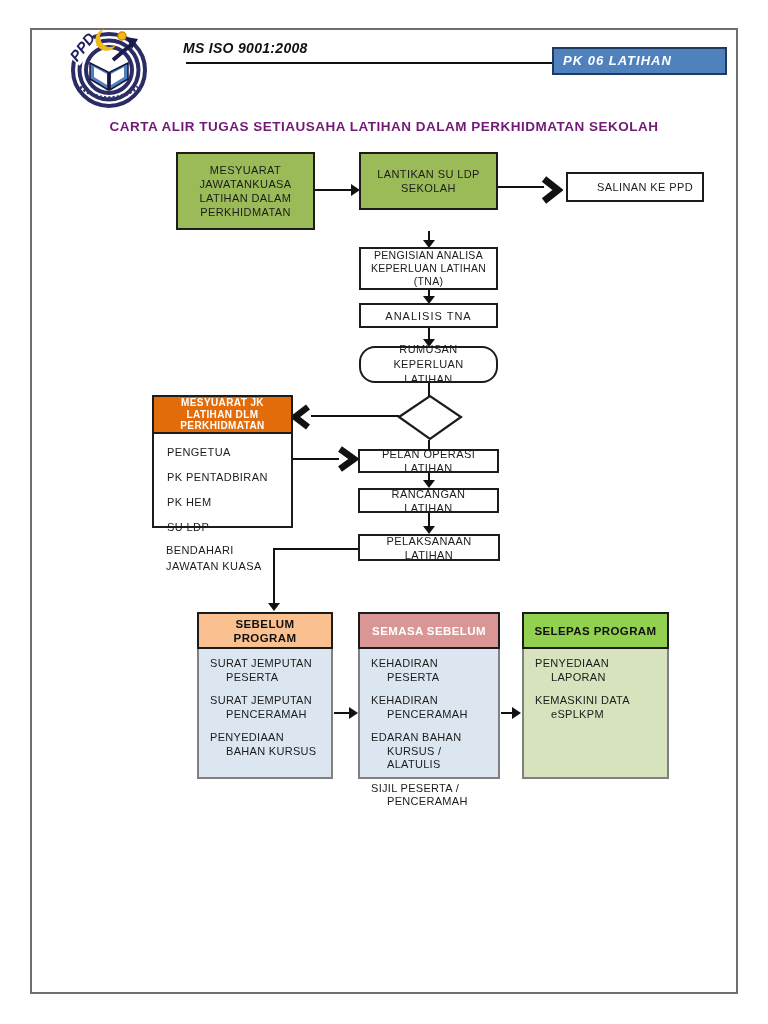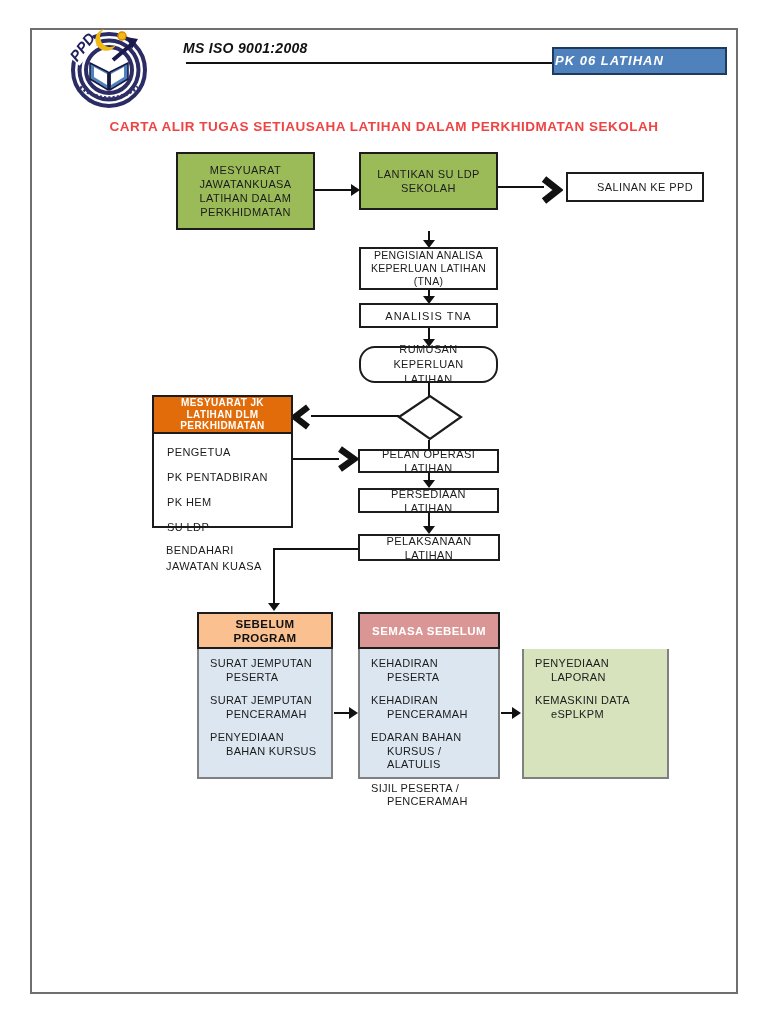--- a/index.html
+++ b/index.html
@@ -14,22 +14,22 @@
   .bold{font-weight:normal;}
   .fs11{font-size:11px;line-height:14px;letter-spacing:.4px;}
   .fs10{font-size:10.5px;line-height:13px;letter-spacing:.3px;}
   .line-h{position:absolute;height:2px;background:#111;}
   .line-v{position:absolute;width:2px;background:#111;}
   .ah-down{position:absolute;width:0;height:0;border-left:6px solid transparent;border-right:6px solid transparent;border-top:8px solid #111;}
   .ah-right{position:absolute;width:0;height:0;border-top:6px solid transparent;border-bottom:6px solid transparent;border-left:9px solid #111;}
   .chev{position:absolute;}
   .iso{position:absolute;left:183px;top:40px;font-size:14px;font-weight:bold;font-style:italic;letter-spacing:.3px;color:#111;}
   .codebox{position:absolute;left:552px;top:47px;width:175px;height:28px;background:#4F81BD;border:2px solid #1e3a5f;box-sizing:border-box;
-           color:#ffffff;font-weight:bold;font-style:italic;font-size:13px;line-height:24px;padding-left:1px;letter-spacing:1px;}
-  .title{position:absolute;left:40px;right:40px;top:119px;text-align:center;font-weight:bold;font-size:13.5px;letter-spacing:.5px;color:#ef4444;}
+           color:#ffffff;font-weight:bold;font-style:italic;font-size:13px;line-height:24px;padding-left:9px;letter-spacing:1px;}
+  .title{position:absolute;left:40px;right:40px;top:119px;text-align:center;font-weight:bold;font-size:13.5px;letter-spacing:.5px;color:#701a75;}
   .commbox{position:absolute;left:152px;top:395px;width:141px;height:133px;border:2px solid #1c1c1c;box-sizing:border-box;background:#fff;}
   .commhdr{height:35px;background:#E36C0A;border-bottom:2px solid #1c1c1c;color:#fff;font-weight:bold;font-size:10px;line-height:11.5px;
            display:flex;align-items:center;justify-content:center;text-align:center;letter-spacing:.4px;}
   .commlist{padding:6px 0 0 13px;}
   .commlist div{font-size:11px;letter-spacing:.4px;height:25px;line-height:25px;}
   .outlbl{position:absolute;left:166px;font-size:11px;letter-spacing:.4px;}
   .colhdr{position:absolute;box-sizing:border-box;border:2px solid #1c1c1c;height:37px;font-weight:bold;font-size:11.5px;line-height:14px;
           display:flex;align-items:center;justify-content:center;text-align:center;letter-spacing:.4px;}
   .colbody{position:absolute;box-sizing:border-box;border:2px solid #808080;border-top:none;height:130px;padding:8px 3px 0 11px;}
   .itm{font-size:11px;line-height:13.5px;letter-spacing:.3px;padding-left:16px;text-indent:-16px;white-space:pre-line;margin-bottom:10px;}
@@ -133,21 +133,21 @@
         <polyline points="3,3 17,13 3,23" fill="none" stroke="#111" stroke-width="6.5"></polyline>
       </svg>
   </div>
 
   <div class="line-v" style="left:428px;top:440px;height:9px;"></div>
   <div class="abs node ctr fs11 pre" style="left:358px;top:449px;width:141px;height:24px;">PELAN OPERASI
 LATIHAN</div>
 
   <div class="line-v" style="left:428px;top:473px;height:8px;"></div>
   <div class="ah-down" style="left:423px;top:480px;"></div>
-  <div class="abs node ctr fs11 pre" style="left:358px;top:488px;width:141px;height:25px;">PERSEDIAAN
+  <div class="abs node ctr fs11 pre" style="left:358px;top:488px;width:141px;height:25px;">RANCANGAN
 LATIHAN</div>
 
   <div class="line-v" style="left:428px;top:513px;height:14px;"></div>
   <div class="ah-down" style="left:423px;top:526px;"></div>
   <div class="abs node ctr fs11 pre" style="left:358px;top:534px;width:142px;height:27px;">PELAKSANAAN
 LATIHAN</div>
 
   <div class="line-h" style="left:273px;top:548px;width:85px;"></div>
   <div class="line-v" style="left:273px;top:548px;height:56px;"></div>
   <div class="ah-down" style="left:268px;top:603px;"></div>
@@ -175,20 +175,21 @@
     <div class="itm">EDARAN BAHAN
 KURSUS /
 ALATULIS</div>
     <div class="itm">SIJIL PESERTA /
 PENCERAMAH</div>
   </div>
 
   <div class="line-h" style="left:501px;top:712px;width:13px;"></div>
   <div class="ah-right" style="left:512px;top:707px;"></div>
 
+  <div class="colhdr" style="left:522px;top:612px;width:147px;background:#92D050;color:#111;">SELEPAS PROGRAM</div>
   <div class="colbody" style="left:522px;top:649px;width:147px;background:#D6E3BC;">
     <div class="itm">PENYEDIAAN
 LAPORAN</div>
     <div class="itm">KEMASKINI DATA
 eSPLKPM</div>
   </div>
 
 </div>
 
 </body></html>

